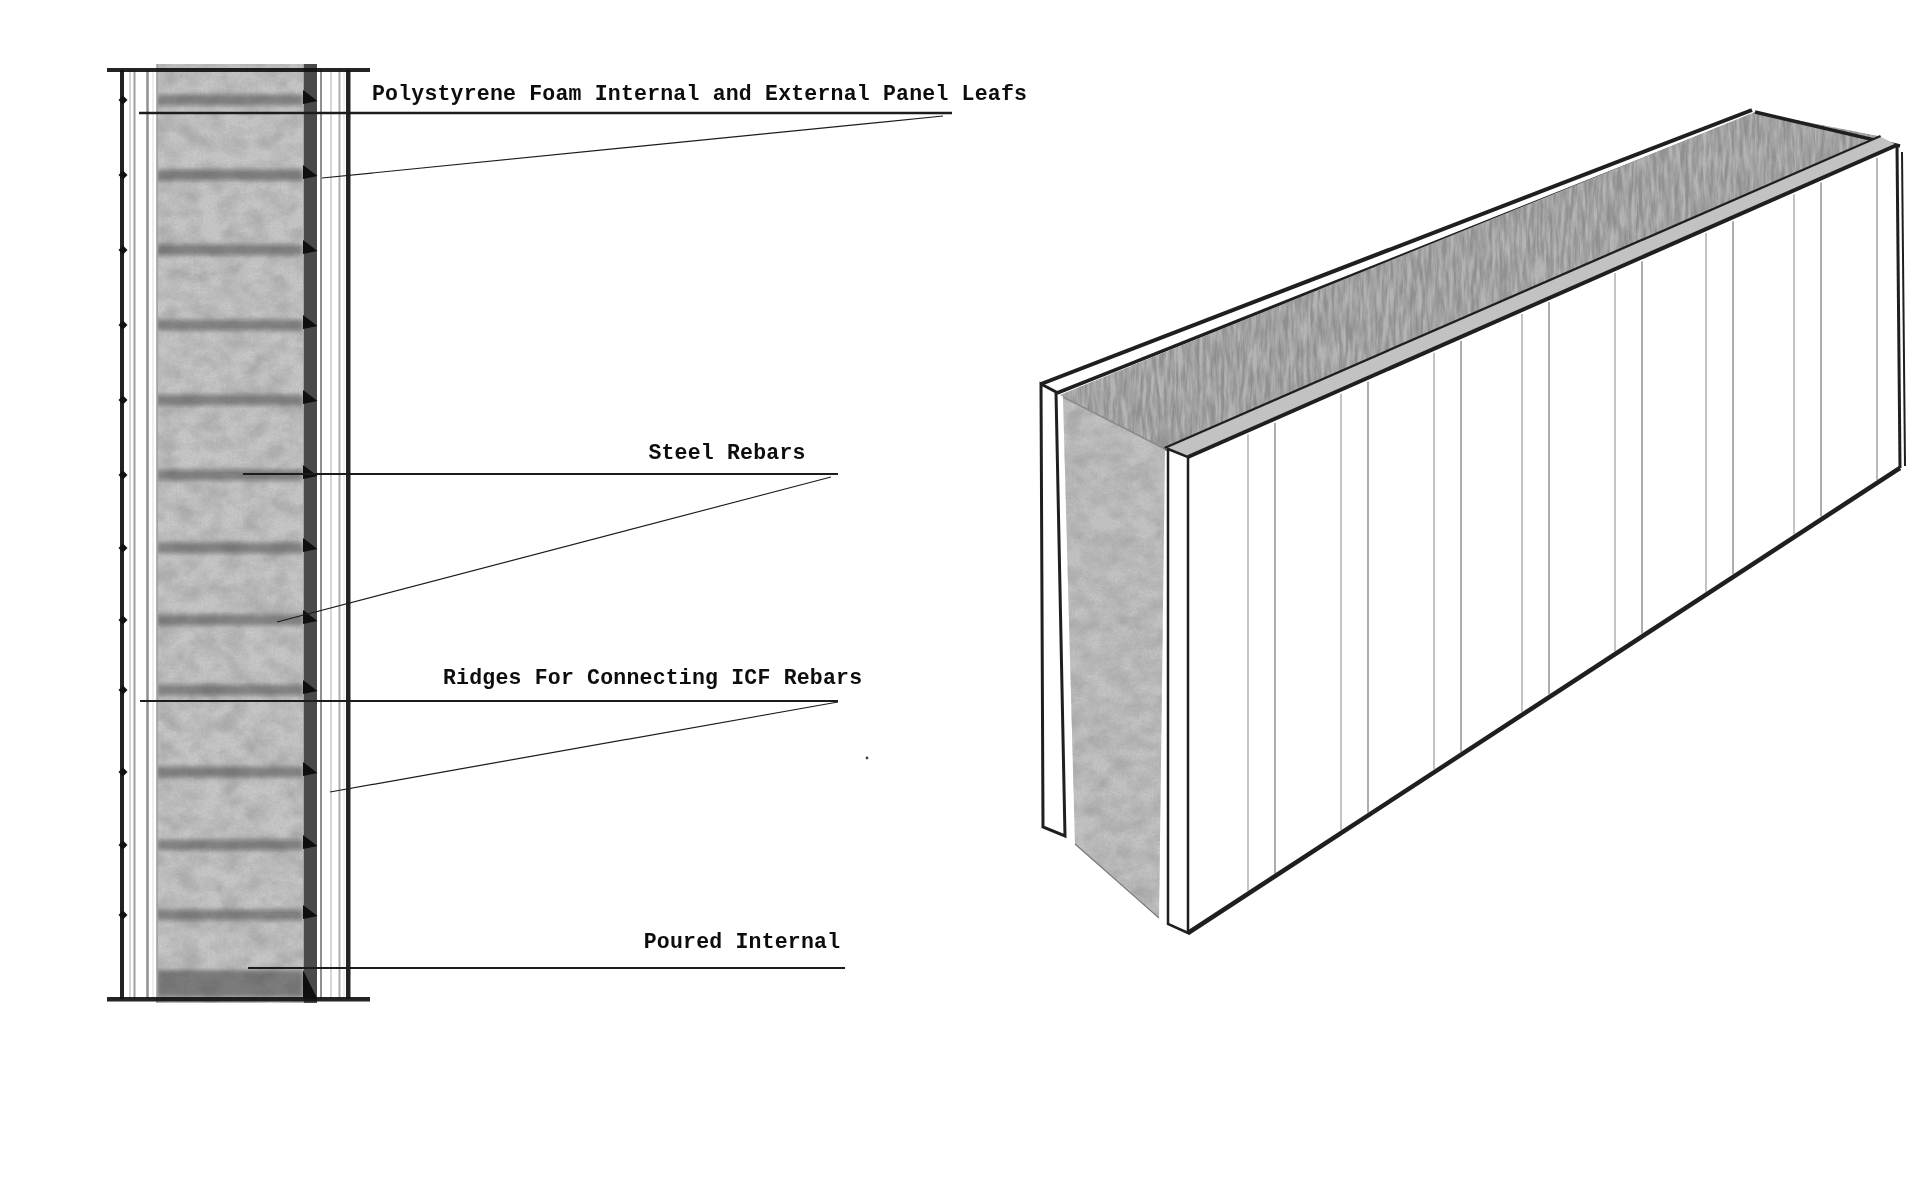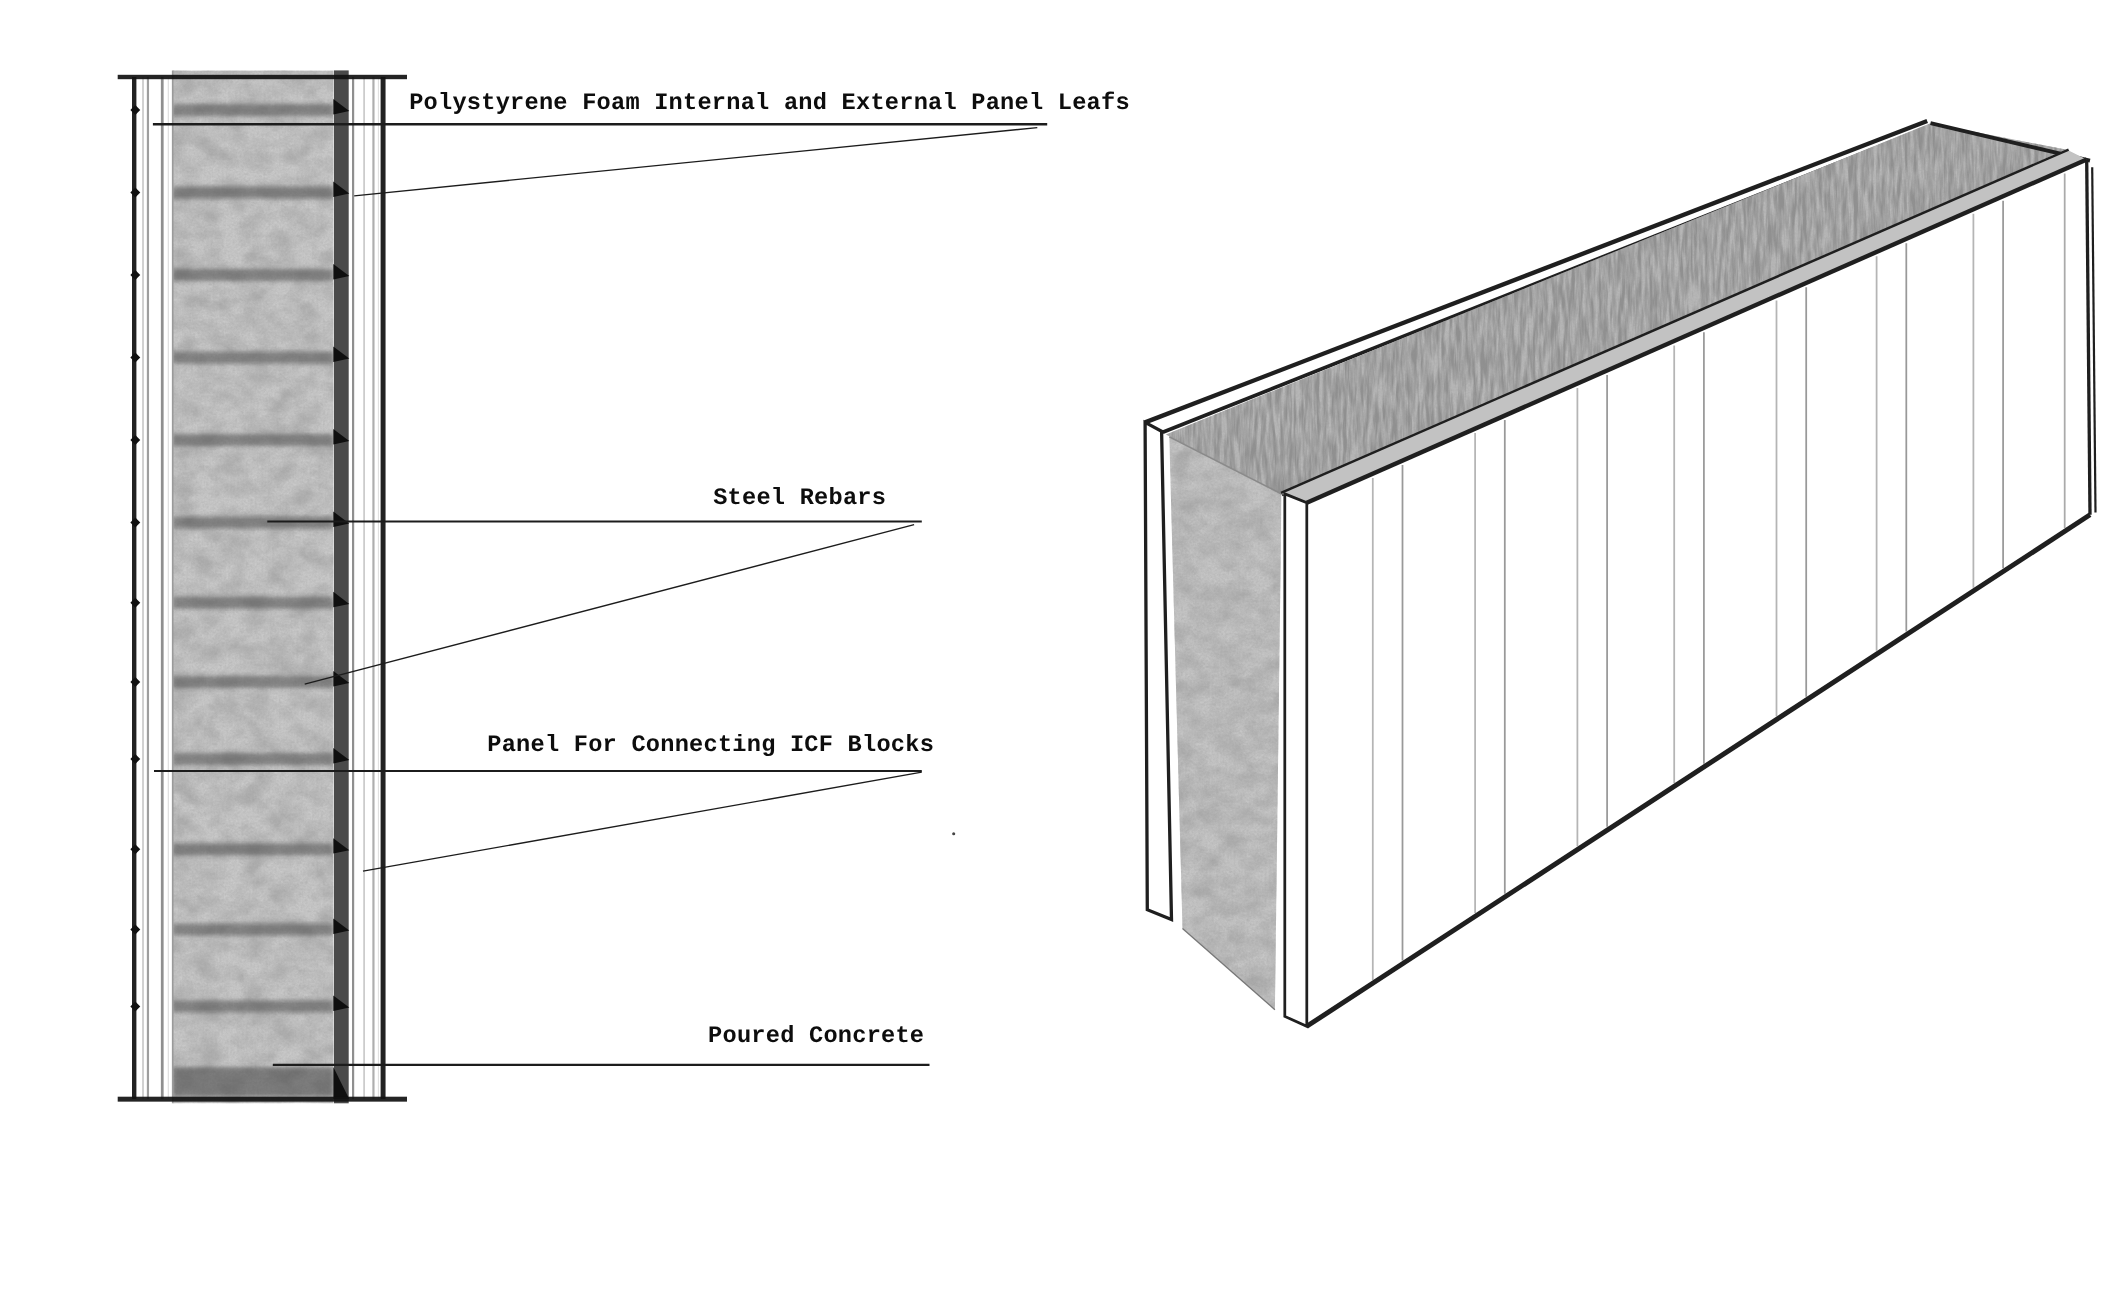--- a/index.html
+++ b/index.html
@@ -183,16 +183,16 @@
       </g>
 
       <polygon points="1168,449 1188,457 1188,933 1168,924" fill="#ffffff" stroke="#1f1f1f" stroke-width="2.5"></polygon>
     </g>
   </svg>
 
   <div class="callout" style="left:372px;top:82px;width:600px;">Polystyrene Foam Internal and External Panel Leafs</div>
 
   <div class="callout" style="left:627px;top:441px;width:200px;">Steel Rebars</div>
 
-  <div class="callout" style="left:443px;top:666px;width:402px;">Panel For Connecting ICF Blocks</div>
+  <div class="callout" style="left:443px;top:666px;width:402px;">Ridges For Connecting ICF Rebars</div>
 
-  <div class="callout" style="left:642px;top:930px;width:200px;">Poured Concrete</div>
+  <div class="callout" style="left:642px;top:930px;width:200px;">Poured Internal</div>
 </div>
 
 </body></html>

